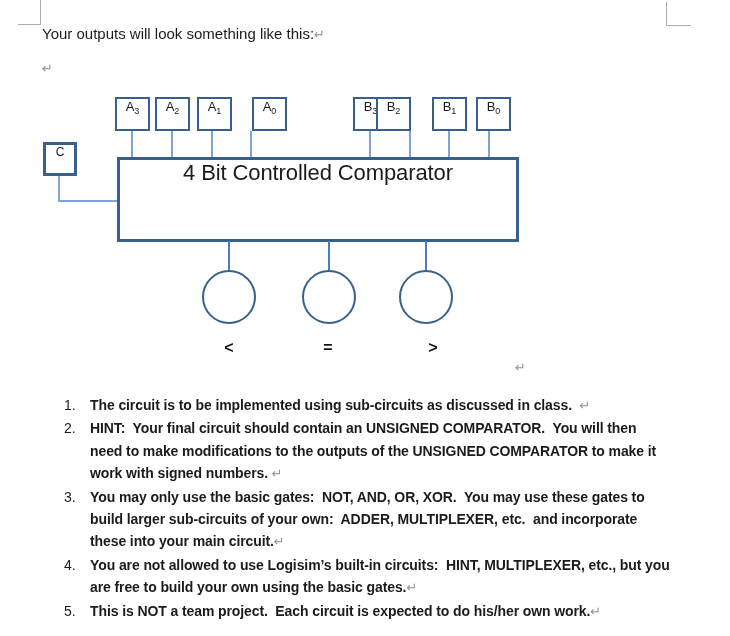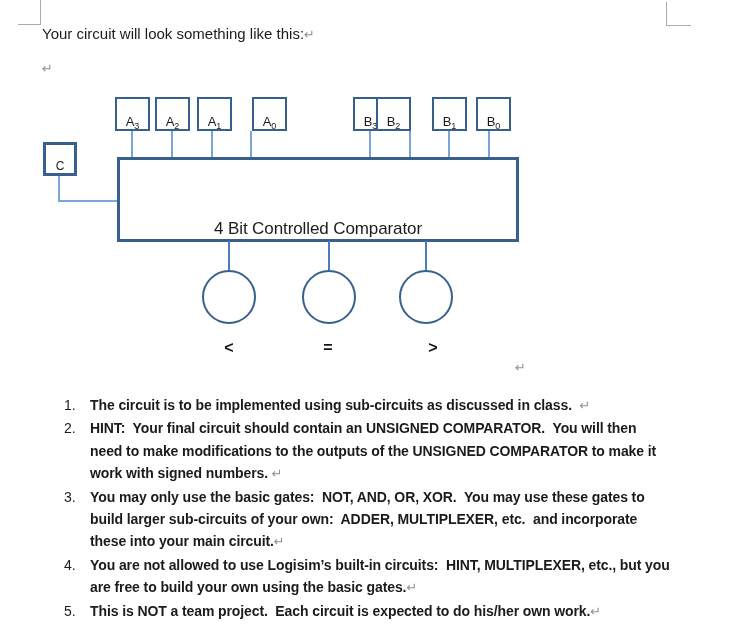--- a/index.html
+++ b/index.html
@@ -14,26 +14,26 @@
   .crop.tl{left:18px;top:0;width:22px;height:24px;border-right-width:1px;border-bottom-width:1px;}
   .crop.tr{left:666px;top:2px;width:24px;height:23px;border-left-width:1px;border-bottom-width:1px;}
 
   .intro{left:42px;top:24px;font-size:15px;line-height:20px;white-space:pre;}
   .pilcrow{color:#909090;font-size:13px;font-family:"DejaVu Sans",sans-serif;}
   .empty-par{left:42px;top:61px;}
 
   
   .shapebox{
     position:absolute;box-sizing:border-box;background:#ffffff;
-    border:2px solid #38608C;display:flex;align-items:flex-end;justify-content:center;
+    border:2px solid #38608C;display:flex;align-items:flex-start;justify-content:center;
   }
   .inbox{width:35px;height:34px;top:97px;font-size:13px;}
   .inbox sub{font-size:9px;line-height:0;vertical-align:-3px;}
   .cbox{left:43px;top:142px;width:34px;height:34px;border-width:3px;font-size:12px;}
-  .mainbox{left:117px;top:157px;width:402px;height:85px;border-width:3px;font-size:17px;letter-spacing:-0.1px;}
+  .mainbox{left:117px;top:157px;width:402px;height:85px;border-width:3px;font-size:22px;letter-spacing:-0.1px;}
   .wire{position:absolute;background:#7ea4d6;}
   .wire.v{width:2px;}
   .wire.h{height:2px;}
   .stub{position:absolute;width:2px;background:#4a7ebb;}
   .outcircle{
     position:absolute;box-sizing:border-box;width:54px;height:54px;top:270px;
     border:2.5px solid #38608C;border-radius:50%;background:#ffffff;
   }
   .outsym{position:absolute;top:339px;width:22px;text-align:center;
     font-size:16px;font-weight:700;color:#141414;}
@@ -45,21 +45,21 @@
   .li .num{flex:0 0 26px;}
   .li .txt{flex:1 1 auto;}
   .li .txt .t{white-space:pre-wrap;font-weight:bold;}
 </style>
 </head>
 <body>
 
 <div class="crop tl"></div>
 <div class="crop tr"></div>
 
-<div class="abs intro"><span>Your circuit will look something like this:</span><span class="pilcrow">↵</span></div>
+<div class="abs intro"><span>Your outputs will look something like this:</span><span class="pilcrow">↵</span></div>
 
 <div class="abs empty-par pilcrow">↵</div>
 
 <div>
 
   <div class="shapebox inbox" style="left:115px">
       <span><span>A</span><sub>3</sub></span>
     </div>
   <div class="shapebox inbox" style="left:155px">
       <span><span>A</span><sub>2</sub></span>

